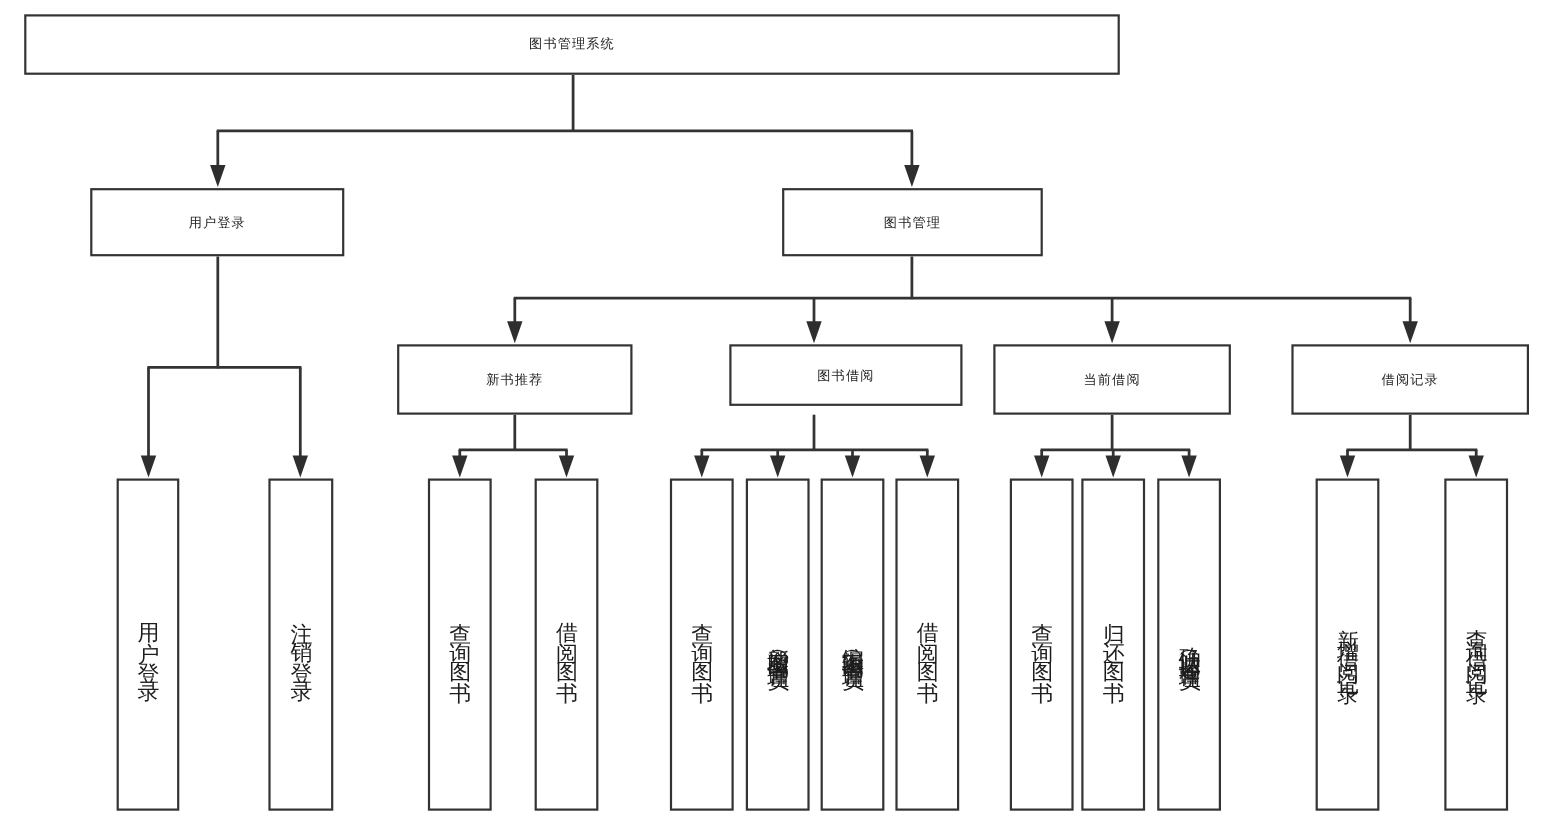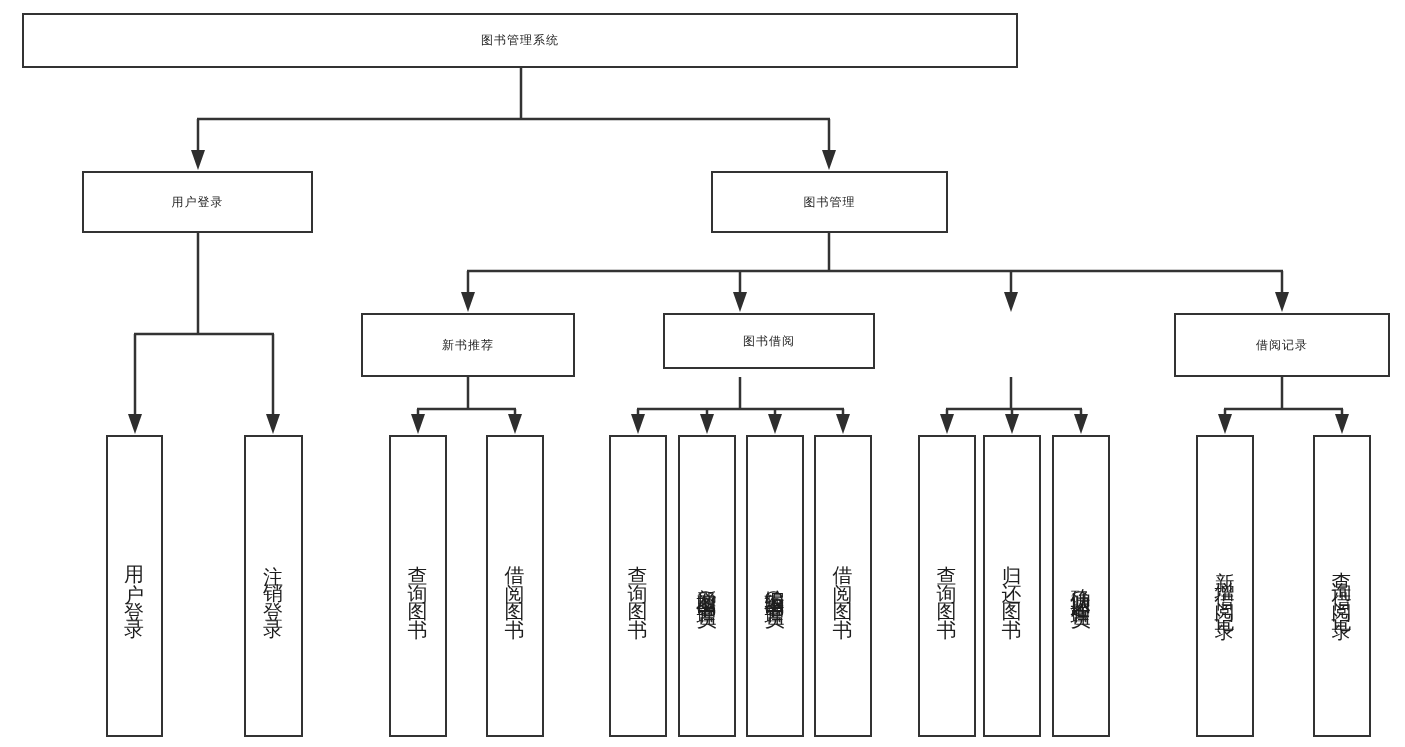--- a/index.html
+++ b/index.html
@@ -109,20 +109,23 @@
   <div class="node h-node" style="left:711px;top:171px;width:237px;height:62px;">
     <span>图书管理</span>
   </div>
 
   <div class="node h-node" style="left:361px;top:313px;width:214px;height:64px;">
     <span>新书推荐</span>
   </div>
   <div class="node h-node" style="left:634px;top:313px;width:212px;height:56px;margin-left:29px;">
     <span>图书借阅</span>
   </div>
+  <div class="node h-node" style="left:903px;top:313px;width:216px;height:64px;">
+    <span>当前借阅</span>
+  </div>
   <div class="node h-node" style="left:1174px;top:313px;width:216px;height:64px;text-align:center;">
     <span>借阅记录</span>
   </div>
 
   <div class="node leaf" style="left:106px;width:57px;">
     <span class="vtext ls4">用户登录</span>
   </div>
   <div class="node leaf" style="left:244px;width:59px;">
     <span class="vtext ls4">注销登录</span>
   </div>

